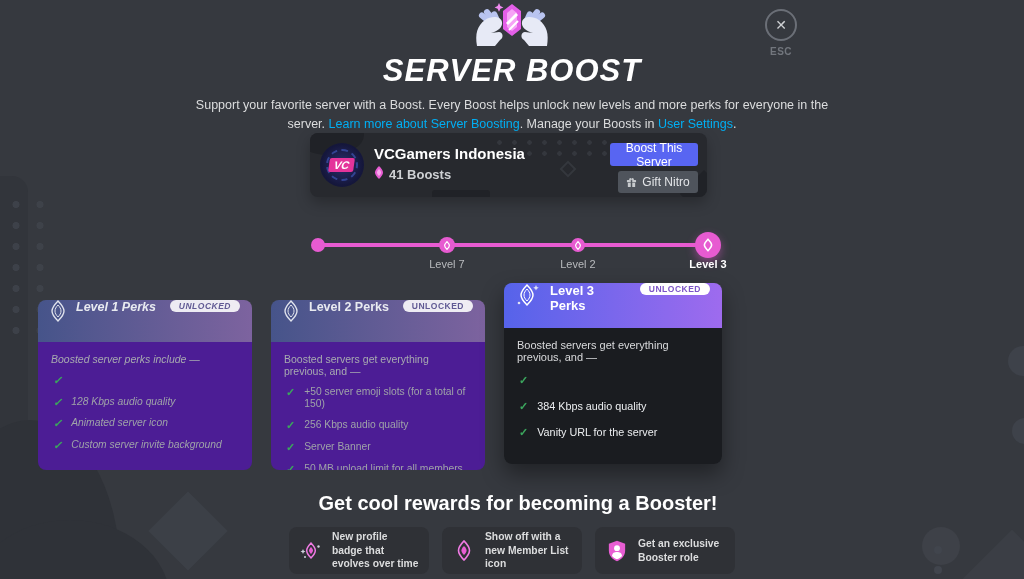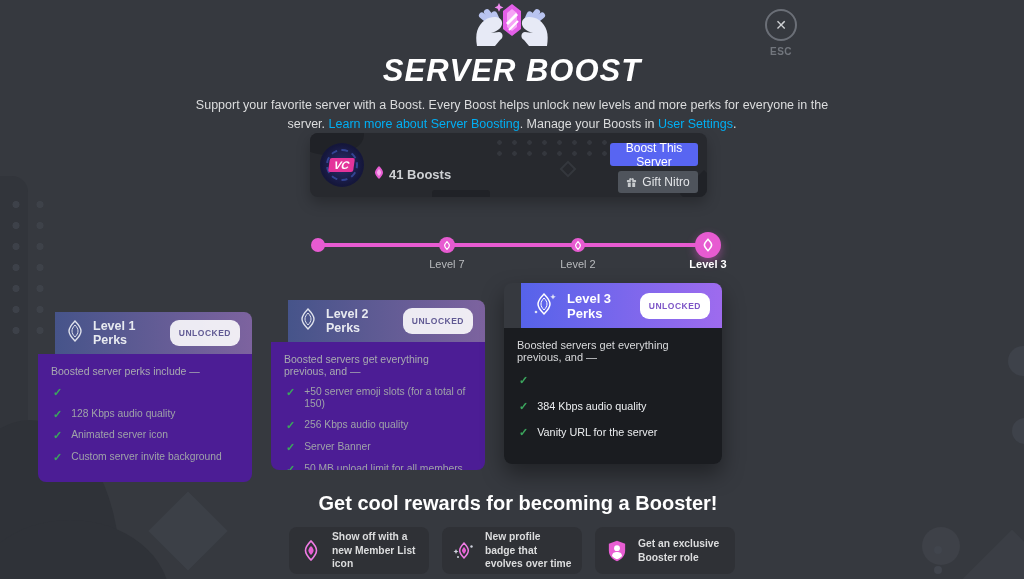--- a/index.html
+++ b/index.html
@@ -72,30 +72,30 @@
   .pdot-start { left:11px; top:6px; width:14px; height:14px; }
   .pdot-1 { left:139px; top:5px; width:16px; height:16px; }
   .pdot-2 { left:271px; top:6px; width:14px; height:14px; }
   .pdot-3 { left:395px; top:0px; width:26px; height:26px; box-shadow:0 4px 10px rgba(231,91,209,.45); }
   .plabel { position:absolute; top:26px; width:70px; text-align:center; font-size:11px; color:#b9bbbe; }
   .plabel-1 { left:112px; } .plabel-2 { left:243px; }
   .plabel-3 { left:373px; color:#ffffff; font-weight:bold; }
 
   
   .perk-card { position:absolute; border-radius:8px; overflow:hidden; }
-  .pc-1 { left:38px; top:312px; width:214px; height:170px; }
+  .pc-1 { left:38px; top:300px; width:214px; height:170px;font-style:italic; }
   .pc-2 { left:271px; top:300px; width:214px; height:170px; }
   .pc-3 { left:504px; top:283px; width:218px; height:181px; box-shadow:0 10px 22px rgba(0,0,0,.4); }
-  .pc-header { display:flex; align-items:center; gap:10px; padding:0 12px; height:42px;margin-left:17px; }
+  .pc-header { display:flex; align-items:flex-start; gap:10px; padding:0 12px; height:42px; }
   .pc-1 .pc-header, .pc-2 .pc-header { background:linear-gradient(90deg,#46548a,#7d639f); }
   .pc-3 .pc-header { background:linear-gradient(90deg,#5663ea,#9e6bee); height:45px; }
   .pc-title { font-size:12.5px; font-weight:bold; color:#e8eaf0; }
   .pc-3 .pc-title { color:#ffffff; font-size:13px; }
   .pc-badge { margin-left:auto; background:rgba(255,255,255,.88); color:#615a94; font-size:8.5px; font-weight:bold;
-    letter-spacing:.5px; padding:8px 9px; border-radius:9px; }
+    letter-spacing:.5px; padding:1px 9px; border-radius:9px; }
   .pc-3 .pc-badge { background:#ffffff; color:#7d55c7; }
   .pc-body { padding:11px 13px; }
   .pc-1 .pc-body, .pc-2 .pc-body { background:#4c1d95; height:128px; }
   .pc-3 .pc-body { background:#1a1c20; height:136px; }
   .pc-intro { font-size:10.5px; color:#a8abb0; margin-bottom:9px; }
   .pc-3 .pc-intro { color:#d9dadc; font-size:11px; margin-bottom:11px; }
   .perk-row { display:flex; align-items:flex-start; gap:9px; margin-bottom:8.5px; padding-left:2px; }
   .pc-3 .perk-row { margin-bottom:13px; }
   .check { color:#3ba55d; font-size:11px; font-weight:bold; line-height:1.2; }
   .perk-text { font-size:10.3px; color:#9fa3a8; line-height:1.2; }
@@ -167,20 +167,21 @@
   <div class="server-card">
     <div class="sc-blob-tl"></div>
     <div class="sc-dots"></div>
     <div class="sc-bar"></div>
     <div class="sc-diamond"></div>
     <div class="sc-tri"></div>
     <div class="sc-avatar">
       <span class="sc-avatar-ring"></span>
       <span class="sc-avatar-badge">VC</span>
     </div>
+    <div class="sc-name">VCGamers Indonesia</div>
     <div class="sc-boosts">
       <span>
         <svg width="10" height="13" viewBox="0 0 10 13">
           <path d="M5 0 C7.5 2.6 9 4.4 9 6.5 C9 8.6 7.5 10.4 5 13 C2.5 10.4 1 8.6 1 6.5 C1 4.4 2.5 2.6 5 0 Z" fill="#e85dd3"></path>
           <path d="M5 3 C6.3 4.4 7 5.4 7 6.5 C7 7.6 6.3 8.6 5 10 C3.7 8.6 3 7.6 3 6.5 C3 5.4 3.7 4.4 5 3 Z" fill="#f7a9ec"></path>
         </svg>
       </span>
       <span>41 Boosts</span>
     </div>
     <div class="sc-buttons">
@@ -315,41 +316,41 @@
           <span class="perk-text">Vanity URL for the server</span>
         </div>
 
     </div>
   </div>
 
   <div class="rewards-heading">Get cool rewards for becoming a Booster!</div>
   <div class="reward-cards">
     <div class="reward-card">
       <span class="reward-icon">
-        <svg width="16" height="21" viewBox="0 0 16 21">
-          <path d="M8 1 C11.3 4.4 13.5 6.6 13.5 10.5 C13.5 14.4 11.3 16.6 8 20 C4.7 16.6 2.5 14.4 2.5 10.5 C2.5 6.6 4.7 4.4 8 1 Z" fill="none" stroke="#f07be4" stroke-width="1.6"></path>
-          <path d="M8 6 C9.8 8 10.6 9.2 10.6 10.5 C10.6 11.8 9.8 13 8 15 C6.2 13 5.4 11.8 5.4 10.5 C5.4 9.2 6.2 8 8 6 Z" fill="#e85dd3"></path>
-        </svg>
-      </span>
-      <span class="reward-text">Show off with a new Member List icon</span>
-    </div>
-    <div class="reward-card">
-      <span class="reward-icon">
         <svg width="22" height="22" viewBox="0 0 22 22">
           <path d="M11 3 C13.6 5.7 15.3 7.4 15.3 10.5 C15.3 13.6 13.6 15.3 11 18 C8.4 15.3 6.7 13.6 6.7 10.5 C6.7 7.4 8.4 5.7 11 3 Z" fill="none" stroke="#f07be4" stroke-width="1.5"></path>
           <path d="M11 7 C12.4 8.6 13 9.5 13 10.5 C13 11.5 12.4 12.4 11 14 C9.6 12.4 9 11.5 9 10.5 C9 9.5 9.6 8.6 11 7 Z" fill="#e85dd3"></path>
           <path d="M3 9 l0.8 1.7 1.7 0.8 -1.7 0.8 -0.8 1.7 -0.8 -1.7 -1.7 -0.8 1.7 -0.8 Z" fill="#cfd2dd"></path>
           <circle cx="18.5" cy="6.5" r="1.2" fill="#cfd2dd"></circle>
           <circle cx="5" cy="17" r="1" fill="#cfd2dd"></circle>
         </svg>
       </span>
       <span class="reward-text">New profile badge that evolves over time</span>
     </div>
     <div class="reward-card">
       <span class="reward-icon">
+        <svg width="16" height="21" viewBox="0 0 16 21">
+          <path d="M8 1 C11.3 4.4 13.5 6.6 13.5 10.5 C13.5 14.4 11.3 16.6 8 20 C4.7 16.6 2.5 14.4 2.5 10.5 C2.5 6.6 4.7 4.4 8 1 Z" fill="none" stroke="#f07be4" stroke-width="1.6"></path>
+          <path d="M8 6 C9.8 8 10.6 9.2 10.6 10.5 C10.6 11.8 9.8 13 8 15 C6.2 13 5.4 11.8 5.4 10.5 C5.4 9.2 6.2 8 8 6 Z" fill="#e85dd3"></path>
+        </svg>
+      </span>
+      <span class="reward-text">Show off with a new Member List icon</span>
+    </div>
+    <div class="reward-card">
+      <span class="reward-icon">
         <svg width="20" height="22" viewBox="0 0 24 27">
           <path d="M12 1 L22 4.5 V13 C22 19.5 17.5 24 12 26 C6.5 24 2 19.5 2 13 V4.5 Z" fill="#e85dd3"></path>
           <circle cx="12" cy="10" r="3.6" fill="#ffffff"></circle>
           <path d="M5.8 19.5 C6.4 15.6 8.7 14.6 12 14.6 C15.3 14.6 17.6 15.6 18.2 19.5 C16.6 21.5 14.4 22.8 12 23.7 C9.6 22.8 7.4 21.5 5.8 19.5 Z" fill="#ffffff"></path>
         </svg>
       </span>
       <span class="reward-text">Get an exclusive Booster role</span>
     </div>
   </div>
 

